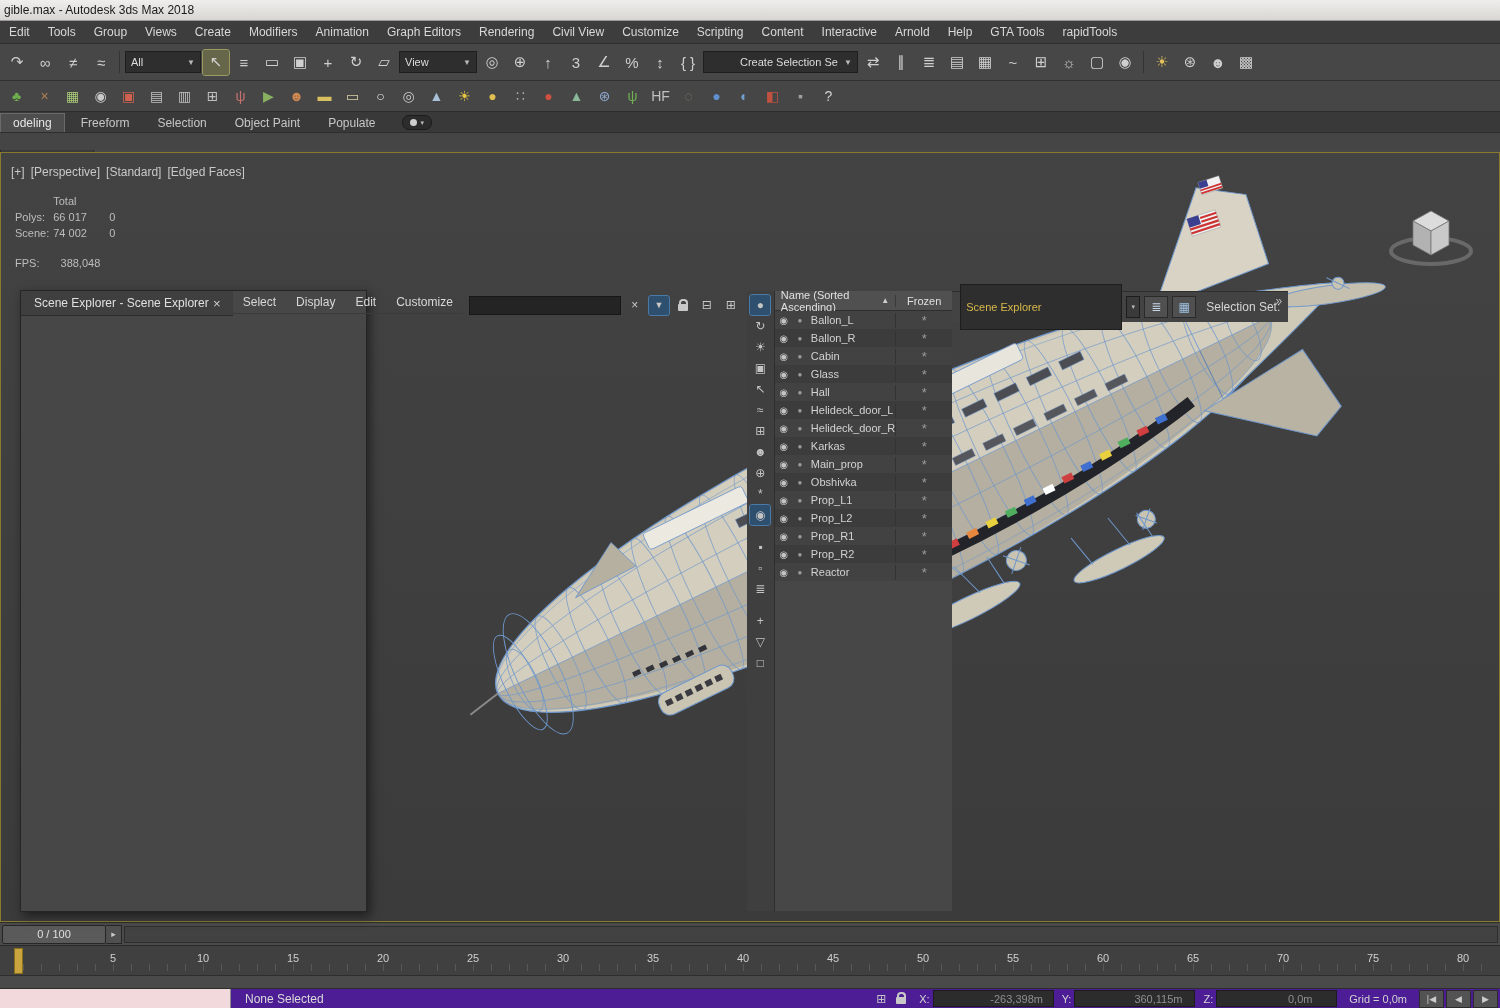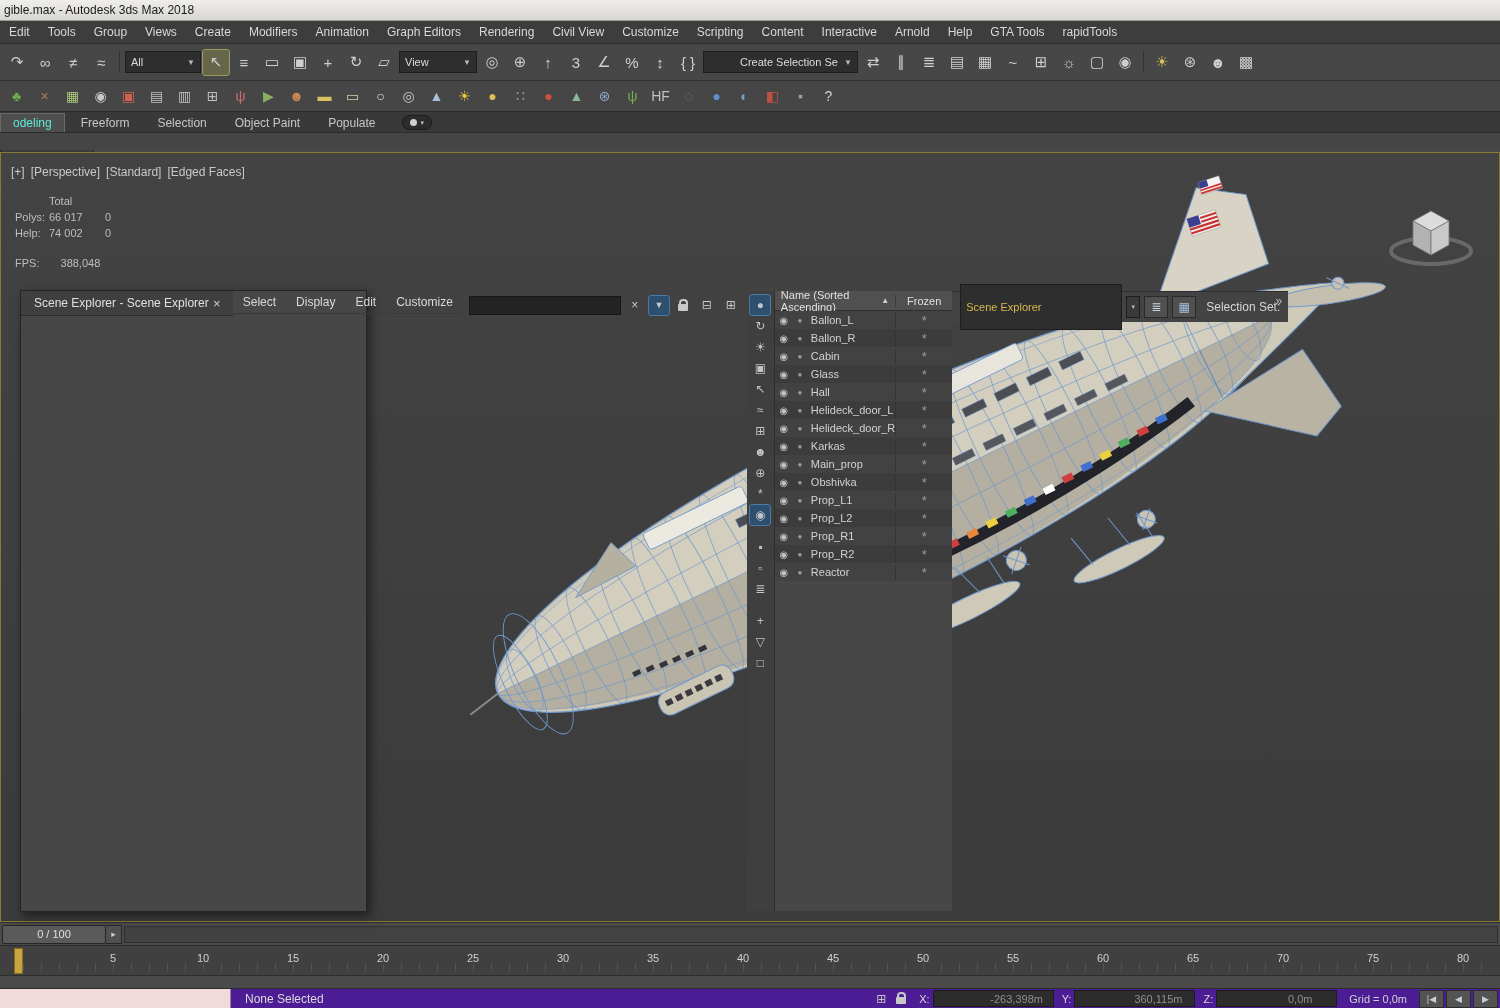--- a/index.html
+++ b/index.html
@@ -24,21 +24,21 @@
   .toolbar2 .tbicon{width:25px;height:23px;font-size:14px;}
   .tbicon.active{background:#66664a;outline:1px solid #9a9a5f;}
   .sep{width:1px;height:22px;background:#333;margin:0 3px;flex:none;}
   .dd{height:20px;background:#2e2e2e;border:1px solid #1e1e1e;display:flex;align-items:center;
     gap:6px;padding:0 5px;font-size:11px;color:#dcdcdc;flex:none;cursor:default;}
   .dd .caret{font-size:8px;color:#b8b8b8;}
   
   .ribbontabs{position:absolute;left:0;top:112px;width:100%;height:21px;background:#393939;
     display:flex;align-items:flex-end;gap:4px;border-bottom:1px solid #2d2d2d;box-sizing:border-box;}
   .rtab{padding:2px 12px;color:#c6c6c6;font-size:12px;cursor:default;}
-  .rtab.active{background:#4e4e4e;color:#5eead4;border:1px solid #6a6a6a;border-bottom:none;}
+  .rtab.active{background:#4e4e4e;color:#e5e5e5;border:1px solid #6a6a6a;border-bottom:none;}
   .ribbon-pill{margin-left:10px;margin-bottom:2px;height:13px;background:#2c2c2c;border:1px solid #1c1c1c;
     border-radius:7px;display:flex;align-items:center;gap:4px;padding:0 7px;}
   .ribbon-pill .dot{width:7px;height:7px;border-radius:50%;background:#cfcfcf;}
   .ribbon-pill .caret{font-size:7px;color:#bbb;}
   .ribbonsub{position:absolute;left:0;top:150px;width:100%;height:19px;background:#474747;display:flex;box-sizing:border-box;}
   .subtab{padding:1px 10px;background:#3b3b3b;border:1px solid #292929;border-top:none;color:#d2d2d2;font-size:12px;}
   
   .viewport{position:absolute;left:0;top:152px;width:1500px;height:770px;box-sizing:border-box;
     background:linear-gradient(#434343,#3b3b3b);border:1px solid #8a7a30;}
   .vplabel{position:absolute;left:10px;top:12px;color:#c9c9c9;font-size:12px;display:flex;gap:6px;z-index:5;}
@@ -475,21 +475,21 @@
               <td></td>
               <td class="num">Total</td>
               <td></td>
             </tr>
       <tr>
         <td>Polys:</td>
         <td class="num">66 017</td>
         <td>0</td>
       </tr>
       <tr>
-        <td>Help:</td>
+        <td>Scene:</td>
         <td class="num">74 002</td>
         <td>0</td>
       </tr>
     </tbody>
         </table>
     <div class="fpsline">
       <span>FPS:</span>
       <span class="v">388,048</span>
     </div>
   </div>

